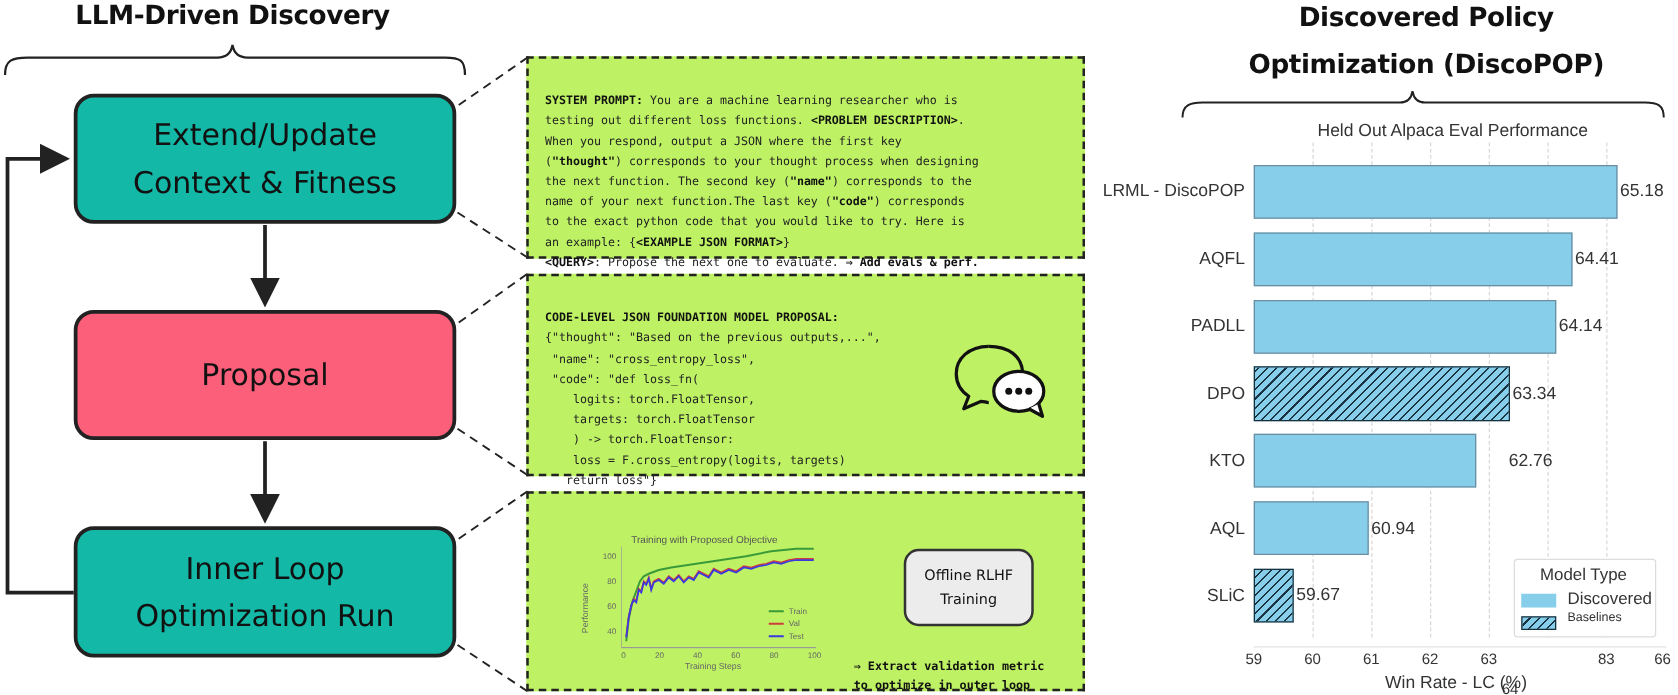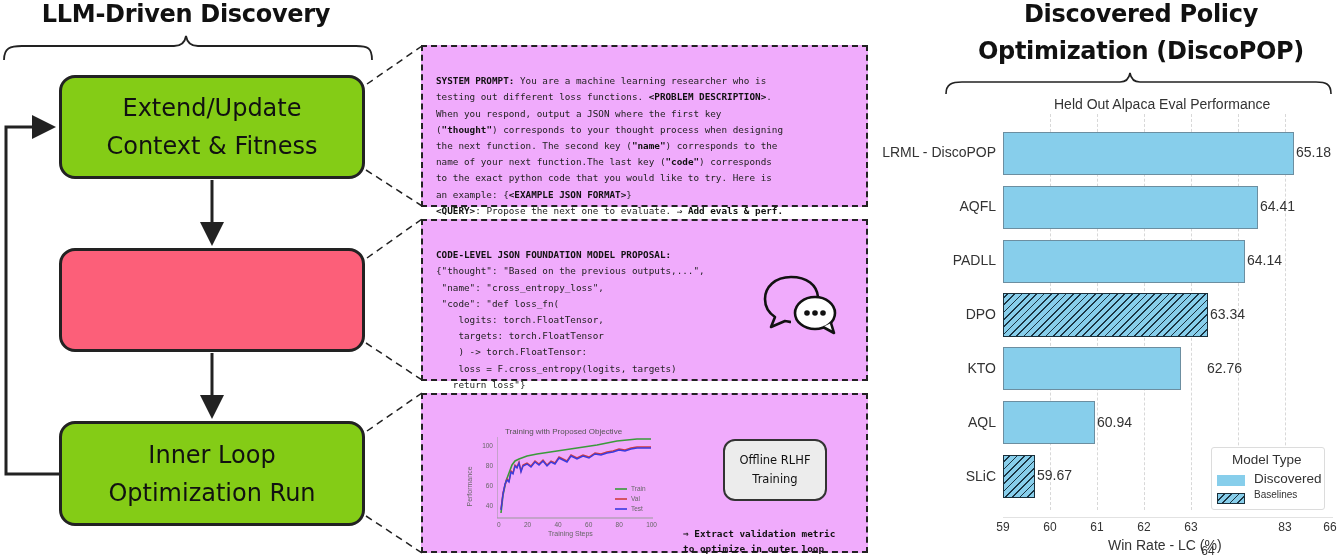--- a/index.html
+++ b/index.html
@@ -1,22 +1,22 @@
 <!DOCTYPE html>
 <html><head>
 <meta charset="utf-8">
 <style>
   html,body{margin:0;padding:0;background:#fff;}
   body{width:1342px;height:556px;position:relative;overflow:hidden;font-family:"DejaVu Sans",sans-serif;color:#111;}
   .abs{position:absolute;}
-  .heading{font-family:"DejaVu Sans",sans-serif;font-weight:bold;font-size:24px;letter-spacing:-0.3px;color:#111;text-align:center;}
+  .heading{font-family:"DejaVu Sans",sans-serif;font-weight:bold;font-size:21px;letter-spacing:-0.3px;color:#111;text-align:center;}
   .flow-box{position:absolute;border:3px solid #222;border-radius:16px;display:flex;align-items:center;justify-content:center;text-align:center;font-family:"DejaVu Sans",sans-serif;font-size:24px;line-height:38px;color:#111;box-sizing:border-box;}
-  .flow-box.grey{background:#84cc16;}
+  .flow-box.grey{background:#14b8a6;}
   .flow-box.red{background:#fc5f79;}
-  .dash-panel{position:absolute;border:2px dashed #222;box-sizing:border-box;background:#f0abfc;}
+  .dash-panel{position:absolute;border:2px dashed #222;box-sizing:border-box;background:#bef264;}
   .mono{font-family:"DejaVu Sans Mono",monospace;font-size:9.3px;line-height:16.2px;color:#222;white-space:pre;}
   .mono b{font-weight:bold;color:#111;}
   .chart-title{font-family:"Liberation Sans",sans-serif;font-size:14px;color:#333;}
   .ylab{font-family:"Liberation Sans",sans-serif;font-size:14px;color:#333;text-align:right;}
   .vlab{font-family:"Liberation Sans",sans-serif;font-size:14px;color:#333;}
   .xtick{font-family:"Liberation Sans",sans-serif;font-size:12px;color:#333;text-align:center;width:30px;margin-left:-15px;}
   .bar{position:absolute;box-sizing:border-box;border:1px solid #6c8ea0;background:#87ceeb;}
   .bar.hatched{border:1.5px solid #1a2f3a;background-color:#87ceeb;
     background-image:repeating-linear-gradient(-45deg, transparent 0px, transparent 4px, #1a3442 4px, #1a3442 5.2px);}
   .gridline{position:absolute;width:0;border-left:1px dashed #d8d8d8;}
@@ -33,20 +33,21 @@
 </svg>
 
 <div class="flow-box grey" style="left:59px;top:75px;width:306px;height:104px;">
   <div>
       <div>Extend/Update</div>
       <div>Context &amp; Fitness</div>
     </div>
 </div>
 <div class="flow-box red" style="left:59px;top:248px;width:306px;height:104px;">
   <div>
+      <div>Proposal</div>
     </div>
 </div>
 <div class="flow-box grey" style="left:59px;top:421px;width:306px;height:105px;">
   <div>
       <div>Inner Loop</div>
       <div>Optimization Run</div>
     </div>
 </div>
 
 <svg class="abs" style="left:0;top:0;" width="430" height="556" viewBox="0 0 430 556">

